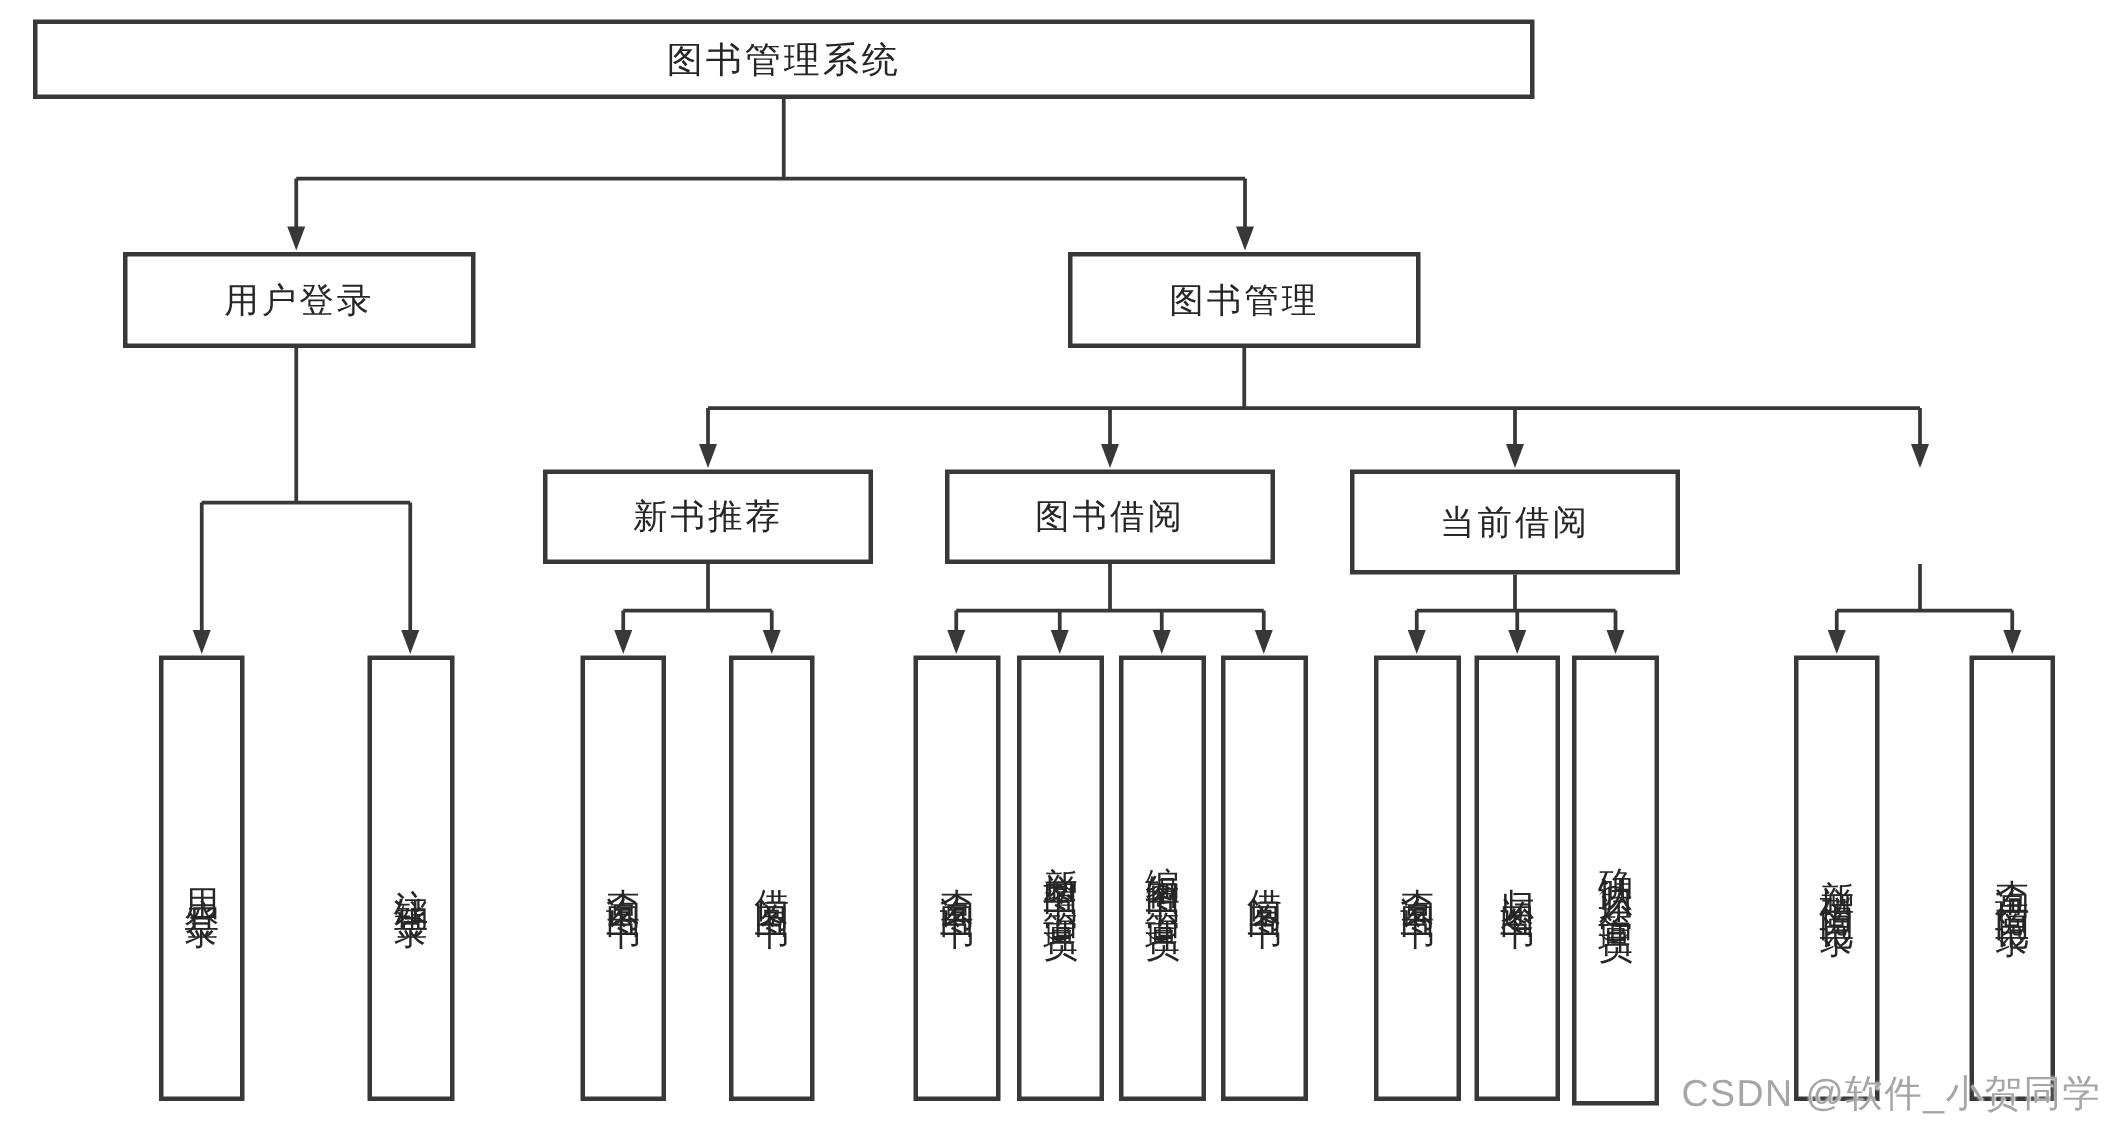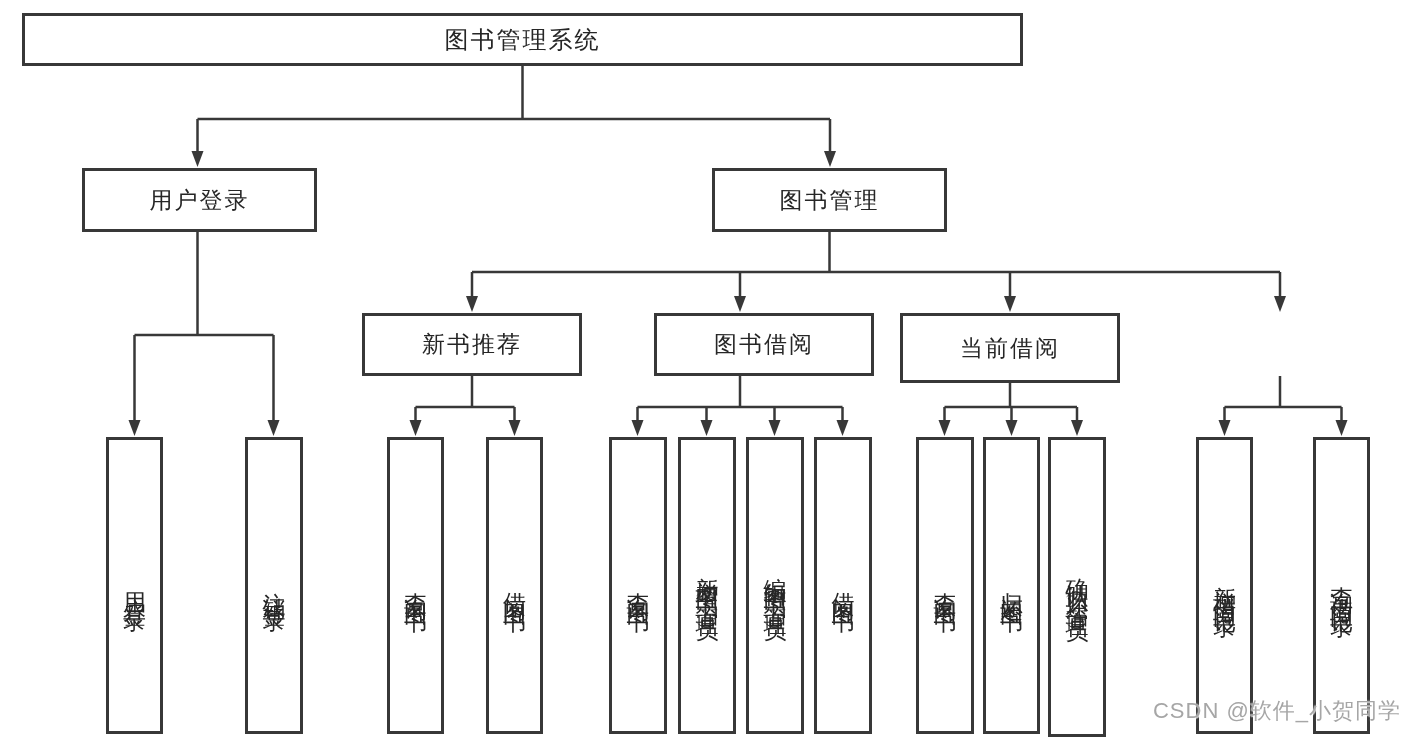--- a/index.html
+++ b/index.html
@@ -52,23 +52,23 @@
   .vbox {
     writing-mode: vertical-rl;
     text-orientation: mixed;
     font-size: 23px;
     letter-spacing: 6px;
     line-height: 1;
   }
   .watermark {
     position: absolute;
     right: 4px;
-    top: 696px;
+    top: 712px;
     z-index: 3;
-    font-size: 22px;
+    font-size: 25px;
     letter-spacing: 1px;
     color: var(--watermark-color, #a6a6a6);
     text-shadow: 0 0 2px rgba(255,255,255,0.9), 1px 1px 1px rgba(255,255,255,0.7);
     white-space: nowrap;
   }
 </style>
 </head>
 <body>
 
 <div id="canvas" style="--line-color: #383838; --text-color: #262626; --watermark-color: #a6a6a6; --bg-color: #ffffff;">
@@ -130,21 +130,21 @@
   <div class="box hbox" style="left:82px; top:168px; width:235px; height:64px;">
     <span>用户登录</span>
   </div>
   <div class="box hbox" style="left:712px; top:168px; width:235px; height:64px;text-align:right;">
     <span>图书管理</span>
   </div>
 
   <div class="box hbox" style="left:362px; top:313px; width:220px; height:63px;">
     <span>新书推荐</span>
   </div>
-  <div class="box hbox" style="left:630px; top:313px; width:220px; height:63px;margin-left:24px;">
+  <div class="box hbox" style="left:630px; top:313px; width:220px; height:63px;">
     <span>图书借阅</span>
   </div>
   <div class="box hbox" style="left:900px; top:313px; width:220px; height:70px;">
     <span>当前借阅</span>
   </div>
 
   <div class="box vbox" style="left:106px; top:437px; width:57px; height:297px;">
     <span>用户登录</span>
   </div>
   <div class="box vbox" style="left:245px; top:437px; width:58px; height:297px;">

